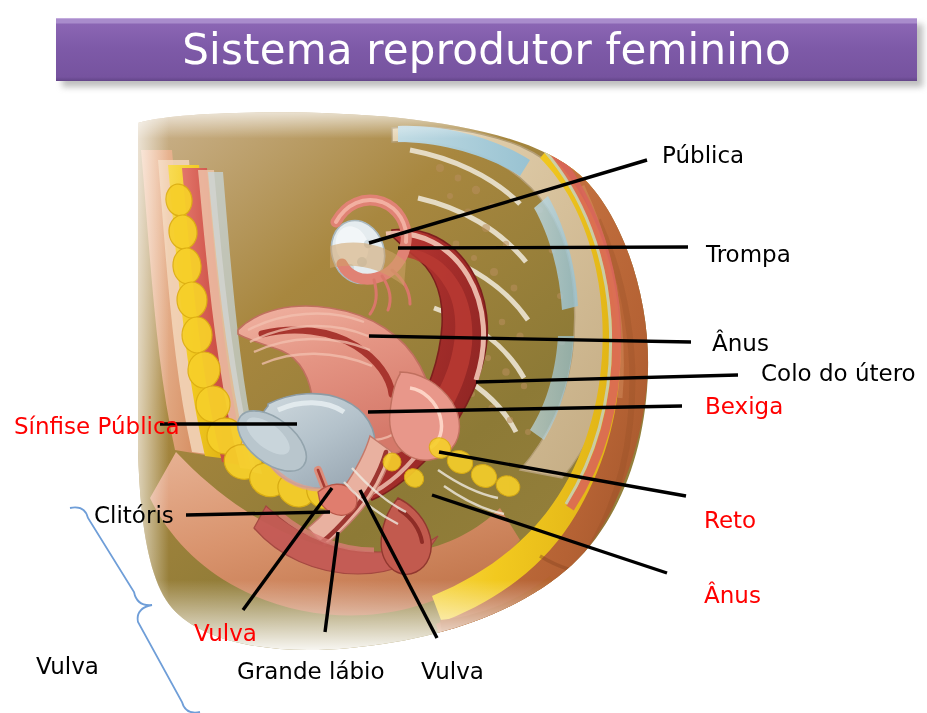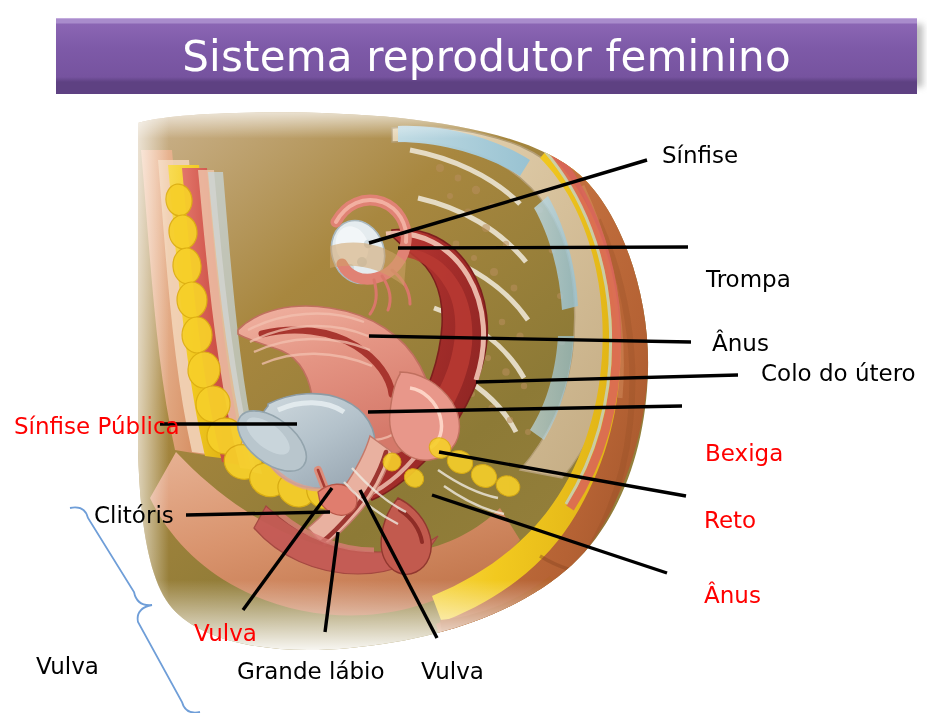--- a/index.html
+++ b/index.html
@@ -12,21 +12,21 @@
   }
   #stage{position:absolute;left:0;top:0;width:927px;height:713px;}
 
   
   .banner-shadow{
     position:absolute;left:62px;top:24px;width:861px;height:63px;
     background:rgba(110,110,110,0.45);
     filter:blur(3px);
   }
   .banner{
-    position:absolute;left:56px;top:18px;width:861px;height:76px;
+    position:absolute;left:56px;top:18px;width:861px;height:63px;
     background:linear-gradient(to bottom,
         #a98ccc 0px, #a98ccc 4px,
         #8b66b4 5px,
         #7e5aa8 28px,
         #76539f 58px,
         #5e4182 63px);
     border-top:1px solid #c3abdd;
     box-sizing:border-box;
     display:flex;align-items:center;justify-content:center;
   }
@@ -371,25 +371,25 @@
         <line x1="160" y1="424" x2="297" y2="424"></line>
         <line x1="186" y1="515" x2="330" y2="512"></line>
         <line x1="332" y1="488" x2="243" y2="610"></line>
         <line x1="338" y1="532" x2="325" y2="632"></line>
         <line x1="360" y1="490" x2="437" y2="638"></line>
       </g>
     <path id="vulva-brace" fill="none" stroke="#6f9ed8" stroke-width="1.8" d="M70,508 c 10,-2 16,2 18,10 L134,592 c 2,10 8,14 18,13 c -10,2 -16,7 -14,17 L182,702 c 2,8 8,12 18,10"></path>
   </svg>
 
   <div id="labels">
-      <div class="lbl" style="left: 662px; top: 144px;">Sínfise</div>
-      <div class="lbl" style="left: 706px; top: 243px; margin-top: 25px;">Trompa</div>
+      <div class="lbl" style="left: 662px; top: 144px;">Pública</div>
+      <div class="lbl" style="left: 706px; top: 243px;">Trompa</div>
       <div class="lbl" style="left: 712px; top: 332px;">Ânus</div>
       <div class="lbl" style="left: 761px; top: 362px;">Colo do útero</div>
-      <div class="lbl red" style="left: 705px; top: 395px; margin-top: 47px;">Bexiga</div>
+      <div class="lbl red" style="left: 705px; top: 395px;">Bexiga</div>
       <div class="lbl red" style="left: 704px; top: 509px;">Reto</div>
       <div class="lbl red" style="left: 704px; top: 584px;">Ânus</div>
       <div class="lbl red" style="left: 14px; top: 415px;">Sínfise Pública</div>
       <div class="lbl" style="left: 94px; top: 504px;">Clitóris</div>
       <div class="lbl" style="left: 36px; top: 655px;">Vulva</div>
       <div class="lbl red" style="left: 194px; top: 622px;">Vulva</div>
       <div class="lbl" style="left: 237px; top: 660px;">Grande lábio</div>
       <div class="lbl" style="left: 421px; top: 660px;">Vulva</div>
     </div>
 

